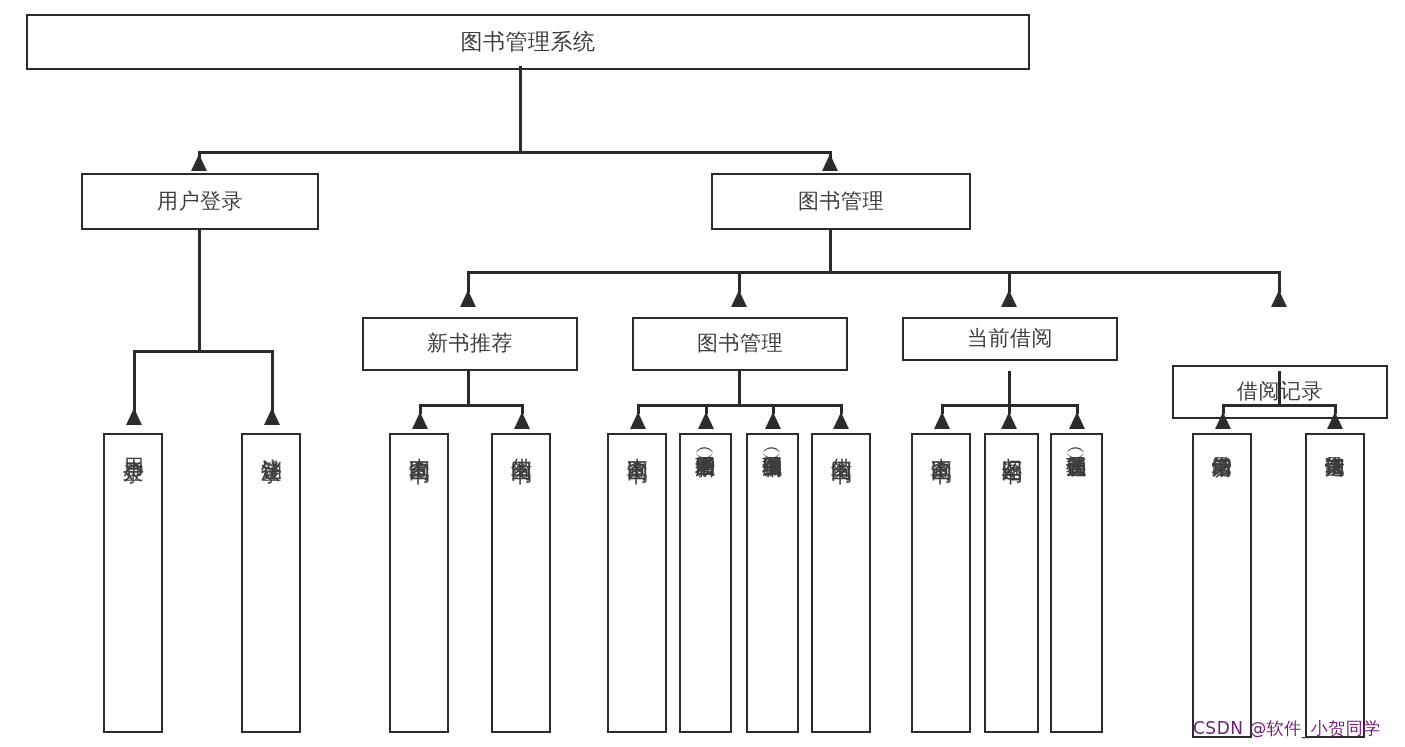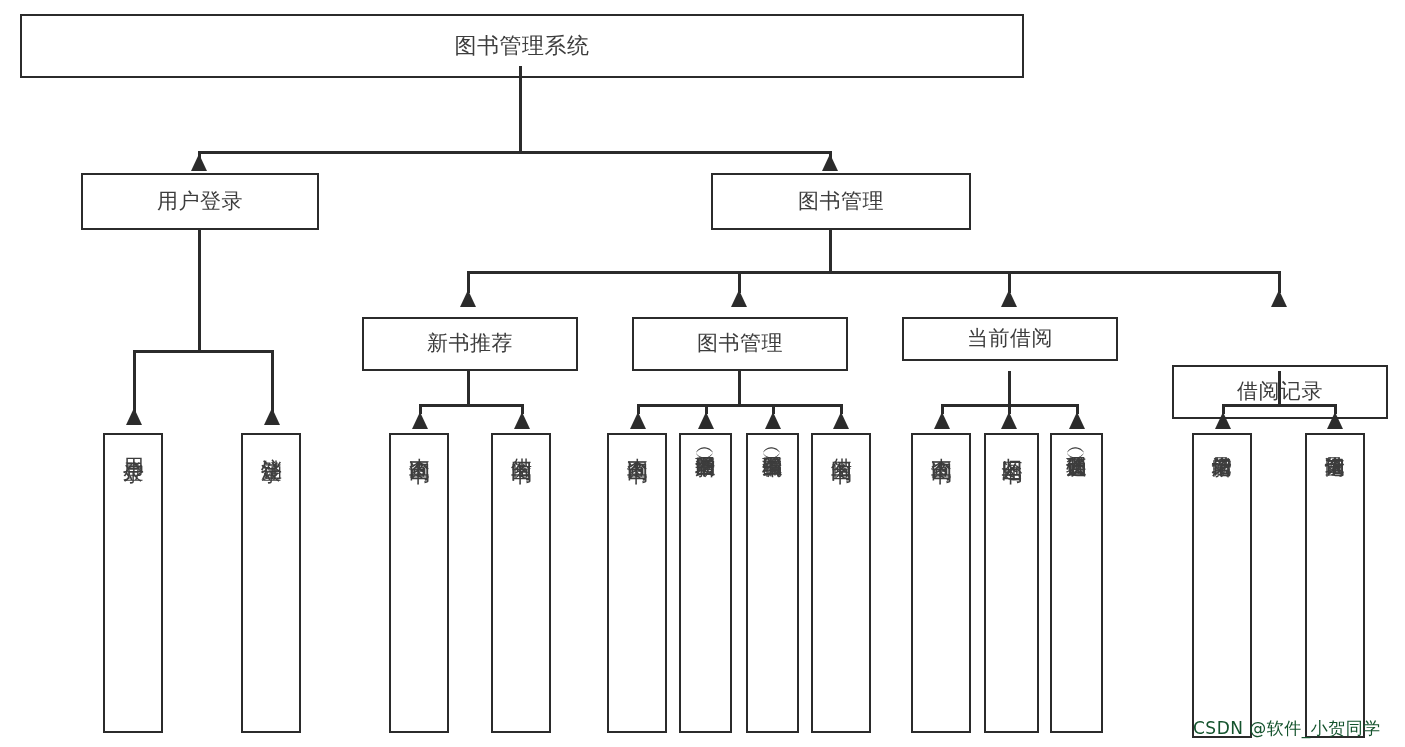--- a/index.html
+++ b/index.html
@@ -76,32 +76,32 @@
   .arrow {
     position: absolute;
     width: 0;
     height: 0;
     border-left: 8px solid transparent;
     border-right: 8px solid transparent;
     border-top: 17px solid #2b2b2b;
   }
   .watermark {
     position: absolute;
-    color: #14532d;
+    color: #701a75;
     font-size: 17px;
     white-space: nowrap;
     letter-spacing: 0.5px;
   }
 </style>
 </head>
 <body>
 
 <div id="canvas">
 
-  <div class="node horiz root" style="left:20px; top:14px; width:1004px; height:64px;">
+  <div class="node horiz root" style="left:26px; top:14px; width:1004px; height:56px;">
     <span class="label">图书管理系统</span>
   </div>
 
   <div class="vline" style="left:519px; top:66px; height:87px;"></div>
   <div class="hline" style="left:198px; top:151px; width:633px;"></div>
   <div class="vline" style="left:198px; top:151px; height:20px;"></div>
   <div class="arrow" style="left:191px; top:127px; border-top-width:0; border-bottom:17px solid #2b2b2b; top:154px;"></div>
   <div class="vline" style="left:829px; top:151px; height:20px;"></div>
   <div class="arrow" style="left:822px; top:154px; border-top-width:0; border-bottom:17px solid #2b2b2b;"></div>
 

